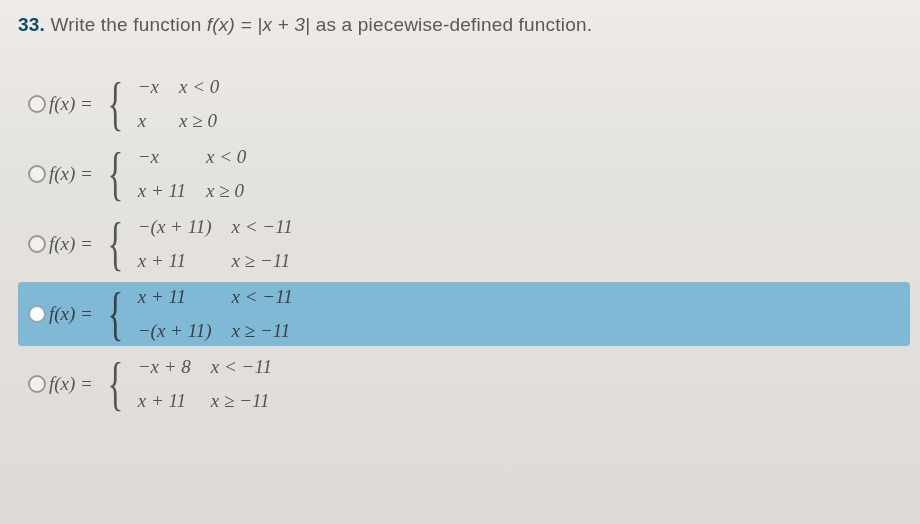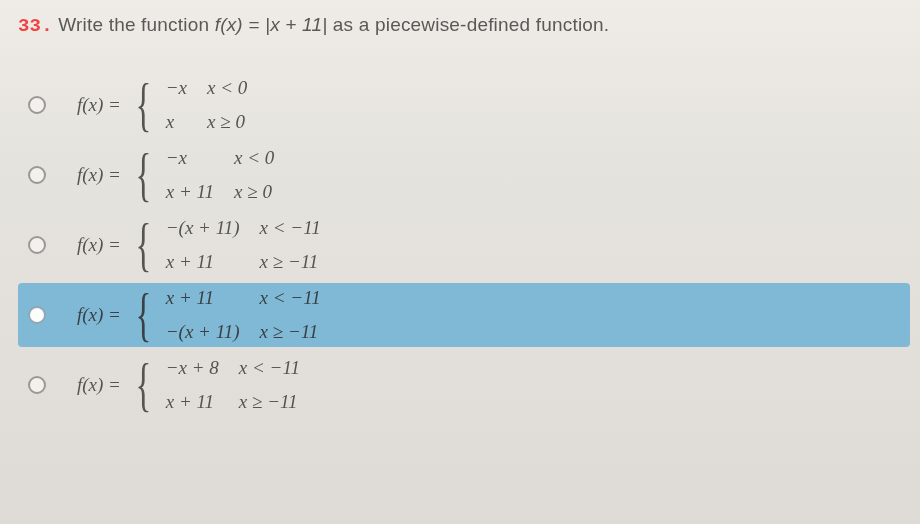--- a/index.html
+++ b/index.html
@@ -13,28 +13,27 @@
   }
   .question {
     font-size: 19px;
     font-weight: normal;
     margin-bottom: 36px;
     color: #595956;
     letter-spacing: 0.01em;
   }
   .qnum {
     font-weight: bold;
-    color: #ef4444;
-    font-family: Liberation Mono, monospace;
+    color: #0c4a6e;
   }
   .options { display: flex; flex-direction: column; gap: 6px; }
   .option {
     display: flex;
     align-items: center;
-    gap: 31px;
+    gap: 3px;
     padding: 4px 4px 4px 10px;
     border-radius: 4px;
   }
   .option.highlight {
     background: #7fb9d6;
   }
   .radio {
     flex: 0 0 auto;
     width: 18px; height: 18px;
     border: 2px solid #9a9892;
@@ -70,21 +69,21 @@
   }
   .cases .cell { white-space: nowrap; font-style: italic; }
   .mathfrag { font-style: italic; }
 </style>
 </head>
 <body>
 
 <div class="question">
   <span class="qnum">33.</span>
   <span>Write the function </span>
-  <span class="mathfrag">f(x) = |x + 11|</span>
+  <span class="mathfrag">f(x) = |x + 3|</span>
   <span> as a piecewise-defined function.</span>
 </div>
 
 <div class="options">
 
   <div class="option">
     <div class="radio"></div>
     <div class="fx-row">
       <span>f(x) =</span>
       <span class="brace">{</span>

